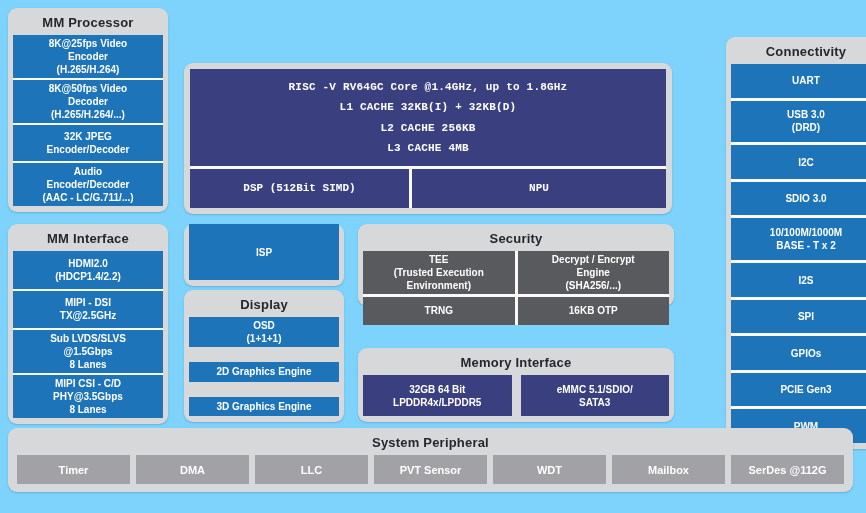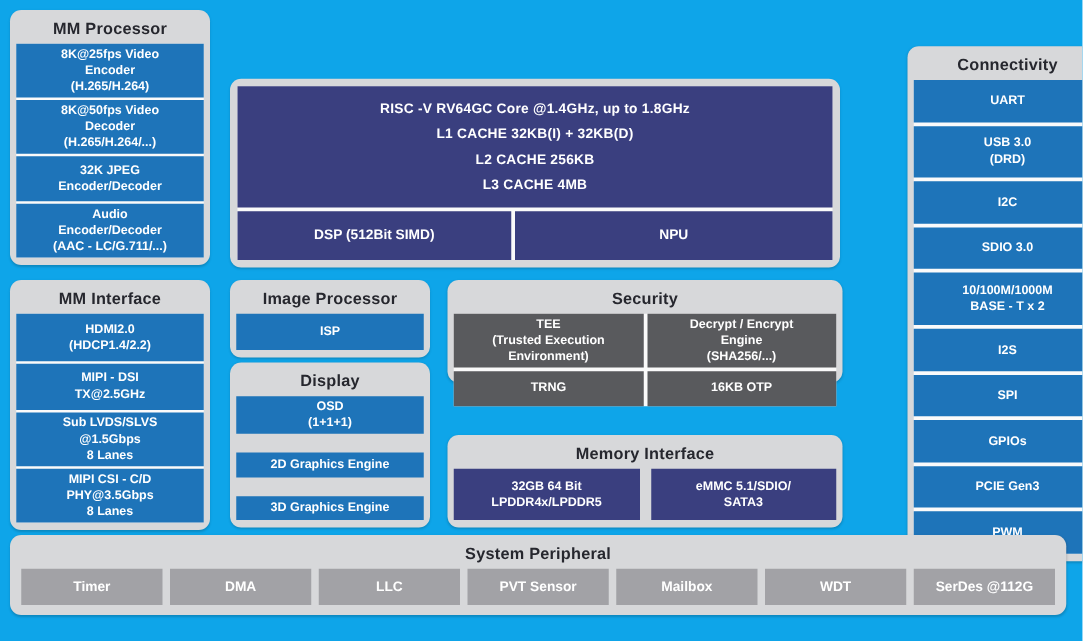--- a/index.html
+++ b/index.html
@@ -1,17 +1,17 @@
 <!DOCTYPE html>
 <html style="--c-blue: #1e74b9; --c-navy: #3a3f7f; --c-darkgray: #595a5d; --c-midgray: #a2a2a6; --c-panel: #d7d8da; --c-sep: #fafafa; --c-title: #26272e;"><head>
 <meta charset="utf-8">
 <style>
   html,body{margin:0;padding:0;background:#ffffff;}
   .canvas{
-    position:relative;width:866px;height:513px;background:#0ea5e9;
+    position:relative;width:866px;height:513px;background:#7dd3fc;
     font-family:"Liberation Sans","DejaVu Sans",sans-serif;overflow:hidden;
   }
   .panel{
     position:absolute;background:var(--c-panel,#d7d8da);border-radius:9px;
     box-sizing:border-box;display:flex;flex-direction:column;
     box-shadow:0 1px 2px rgba(0,0,0,.18);
   }
   .panel-title{
     flex:0 0 auto;text-align:center;font-weight:700;font-size:13px;
     color:var(--c-title,#26272e);padding:7px 2px 5px;letter-spacing:.2px;
@@ -25,21 +25,21 @@
     flex:1;display:flex;align-items:center;justify-content:center;
     text-align:center;color:#ffffff;font-weight:700;font-size:10px;
     line-height:1.3;white-space:pre-line;padding:2px 3px;box-sizing:border-box;
     background:var(--c-blue,#1e74b9);
   }
   .block.tall{flex:1.28;}
   .navy{background:var(--c-navy,#3a3f7f);}
   .darkgray{background:var(--c-darkgray,#595a5d);}
   
   #core{padding:6px;}
-  #core .corewrap{flex:1;display:flex;flex-direction:column;gap:3px;background:var(--c-sep,#fafafa);}
+  #core .corewrap{flex:1;display:flex;flex-direction:column;gap:3px;background:var(--c-sep,#fafafa);font-family:Liberation Mono, monospace;}
   #core .core-main{flex:0 0 97px;font-size:11px;line-height:1.85;letter-spacing:.2px;}
   #core .core-row{flex:1;display:flex;gap:3px;background:var(--c-sep,#fafafa);}
   #core .core-row .block{font-size:11px;}
   #core .core-row .dsp{flex:0 0 46%;}
   
   .sec-grid{flex:1;display:grid;grid-template-columns:1fr 1fr;grid-template-rows:1.55fr 1fr;
     gap:3px;background:var(--c-sep,#fafafa);margin:0 5px 6px;}
   
   .mem-row{flex:1;display:flex;gap:9px;margin:0 5px 6px;}
   
@@ -105,21 +105,20 @@
 L2 CACHE  256KB
 L3 CACHE  4MB</div>
       <div class="core-row">
         <div class="block navy dsp">DSP (512Bit SIMD)</div>
         <div class="block navy">NPU</div>
       </div>
     </div>
   </section>
 
   <section class="panel" id="image-processor">
-    <div class="panel-title">Image Processor</div>
     <div class="stack">
       <div class="block">ISP</div>
     </div>
   </section>
 
   <section class="panel" id="display">
     <div class="panel-title">Display</div>
     <div class="stack gapgray">
       <div class="block">OSD
 (1+1+1)</div>
@@ -170,19 +169,19 @@
     </div>
   </section>
 
   <section class="panel" id="system-peripheral">
     <div class="panel-title">System Peripheral</div>
     <div class="peri-row">
       <div class="peri-block">Timer</div>
       <div class="peri-block">DMA</div>
       <div class="peri-block">LLC</div>
       <div class="peri-block">PVT Sensor</div>
+      <div class="peri-block">WDT</div>
       <div class="peri-block">Mailbox</div>
-      <div class="peri-block">WDT</div>
       <div class="peri-block">SerDes @112G</div>
     </div>
   </section>
 
 </div>
 
 </body></html>

